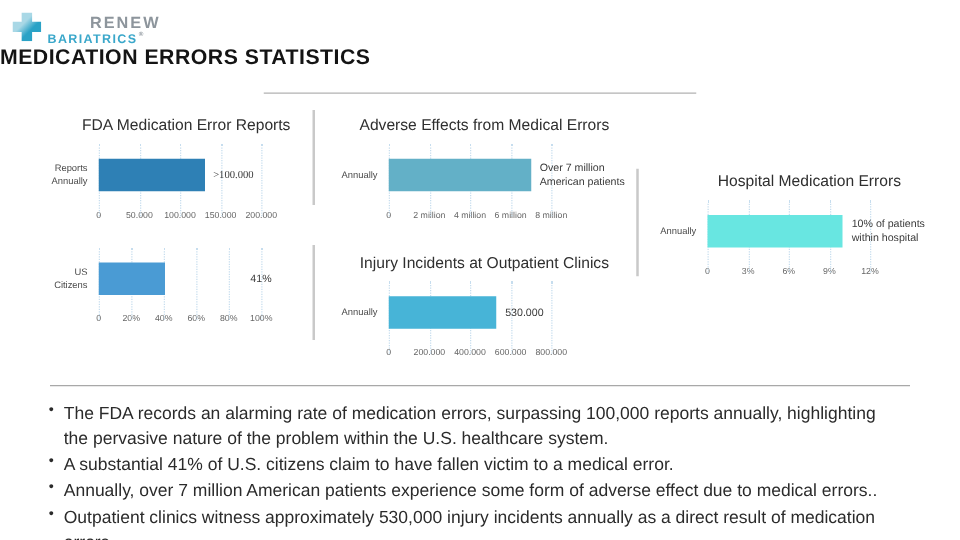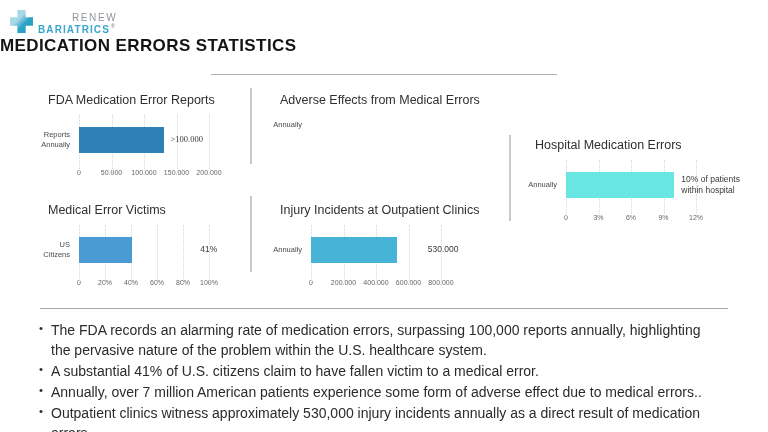--- a/index.html
+++ b/index.html
@@ -8,21 +8,21 @@
     font-family:"Liberation Sans", sans-serif;
     background:#ffffff;
     position:relative;
     overflow:hidden;
   }
   .canvas { position:absolute; inset:0; background:#fff; }
 
   
   .logo { position:absolute; top:10px; left:10px; display:flex; align-items:center; gap:5px; }
   .logo-text { display:flex; flex-direction:column; line-height:1.12; }
-  .logo-line1 { font-size:10px; letter-spacing:1.6px; color:#8d959c; font-weight:400;padding-left:34px; }
+  .logo-line1 { font-size:13px; letter-spacing:1.6px; color:#8d959c; font-weight:700;padding-left:34px; }
   .logo-line2 { font-size:10px; letter-spacing:1.1px; color:#3aa7ca; font-weight:600; }
   .logo-line2 sup { font-size:5px; color:#8d959c; margin-left:1px; }
 
   
   .page-title {
     position:absolute; top:36px; left:0; width:100%;
     text-align:left; font-size:17px; font-weight:700;
     letter-spacing:0.4px; color:#141414;
   }
   .title-underline {
@@ -33,21 +33,21 @@
   
   .chart { position:absolute; }
   .chart.c0 { left:35px;  top:93px;  width:215px; }
   .chart.c1 { left:267px; top:93px;  width:228px; }
   .chart.c2 { left:522px; top:138px; width:238px; }
   .chart.c3 { left:35px;  top:203px; width:215px; }
   .chart.c4 { left:267px; top:203px; width:228px; }
 
   .chart-title {
     margin-left:13px; font-size:12.5px; font-weight:500;
-    color:#2f2f2f; margin-bottom:13px; white-space:nowrap;
+    color:#2f2f2f; margin-bottom:13px; white-space:nowrap;text-align:center;
   }
   .chart-body { display:flex; align-items:center; }
   .ylabel {
     width:44px; text-align:right; padding-right:9px;
     font-size:7.5px; color:#4a4a4a; line-height:1.35; white-space:pre-line;
   }
   .plot { position:relative; width:130px; height:40px; }
   .gridline {
     position:absolute; top:-5px; height:calc(100% + 18px); width:0;
     border-left:1px dotted #c6ddee; z-index:0;
@@ -134,20 +134,37 @@
             <i class="gridline" style="left: 75%;"></i>
             <i class="gridline" style="left: 100%;"></i>
           </div>
       </div>
     </div>
 
     <div class="chart c1">
       <div class="chart-title">Adverse Effects from Medical Errors</div>
       <div class="chart-body">
         <div class="ylabel">Annually</div>
+        <div class="plot">
+          <div class="bar" style="width: 87.5%; background: rgb(99, 176, 199);"></div>
+          <div class="bar-label" style="left: calc(87.5% + 7px);">Over 7 million
+American patients</div>
+          <div class="xticks">
+              <span style="left: 0%;">0</span>
+              <span style="left: 25%;">2 million</span>
+              <span style="left: 50%;">4 million</span>
+              <span style="left: 75%;">6 million</span>
+              <span style="left: 100%;">8 million</span>
+            </div>
+        <i class="gridline" style="left: 0%;"></i>
+            <i class="gridline" style="left: 25%;"></i>
+            <i class="gridline" style="left: 50%;"></i>
+            <i class="gridline" style="left: 75%;"></i>
+            <i class="gridline" style="left: 100%;"></i>
+          </div>
       </div>
     </div>
 
     <div class="chart c2">
       <div class="chart-title">Hospital Medication Errors</div>
       <div class="chart-body">
         <div class="ylabel">Annually</div>
         <div class="plot">
           <div class="bar" style="width: 83.3333%; background: rgb(104, 230, 225);"></div>
           <div class="bar-label" style="left: calc(83.3333% + 7px);">10% of patients
@@ -162,21 +179,20 @@
         <i class="gridline" style="left: 0%;"></i>
             <i class="gridline" style="left: 25%;"></i>
             <i class="gridline" style="left: 50%;"></i>
             <i class="gridline" style="left: 75%;"></i>
             <i class="gridline" style="left: 100%;"></i>
           </div>
       </div>
     </div>
 
     <div class="chart c3">
-      <div class="chart-title">Medical Error Victims</div>
       <div class="chart-body">
         <div class="ylabel">US Citizens</div>
         <div class="plot">
           <div class="bar" style="width: 41%; background: rgb(74, 155, 212);"></div>
           <div class="bar-label" style="left: calc(41% + 7px); text-align: right;">41%</div>
           <div class="xticks">
               <span style="left: 0%;">0</span>
               <span style="left: 20%;">20%</span>
               <span style="left: 40%;">40%</span>
               <span style="left: 60%;">60%</span>
@@ -192,21 +208,21 @@
           </div>
       </div>
     </div>
 
     <div class="chart c4">
       <div class="chart-title">Injury Incidents at Outpatient Clinics</div>
       <div class="chart-body">
         <div class="ylabel">Annually</div>
         <div class="plot">
           <div class="bar" style="width: 66.25%; background: rgb(71, 180, 215);"></div>
-          <div class="bar-label" style="left: calc(66.25% + 7px); text-align: center;">530.000</div>
+          <div class="bar-label" style="left: calc(66.25% + 7px);">530.000</div>
           <div class="xticks">
               <span style="left: 0%;">0</span>
               <span style="left: 25%;">200.000</span>
               <span style="left: 50%;">400.000</span>
               <span style="left: 75%;">600.000</span>
               <span style="left: 100%;">800.000</span>
             </div>
         <i class="gridline" style="left: 0%;"></i>
             <i class="gridline" style="left: 25%;"></i>
             <i class="gridline" style="left: 50%;"></i>

